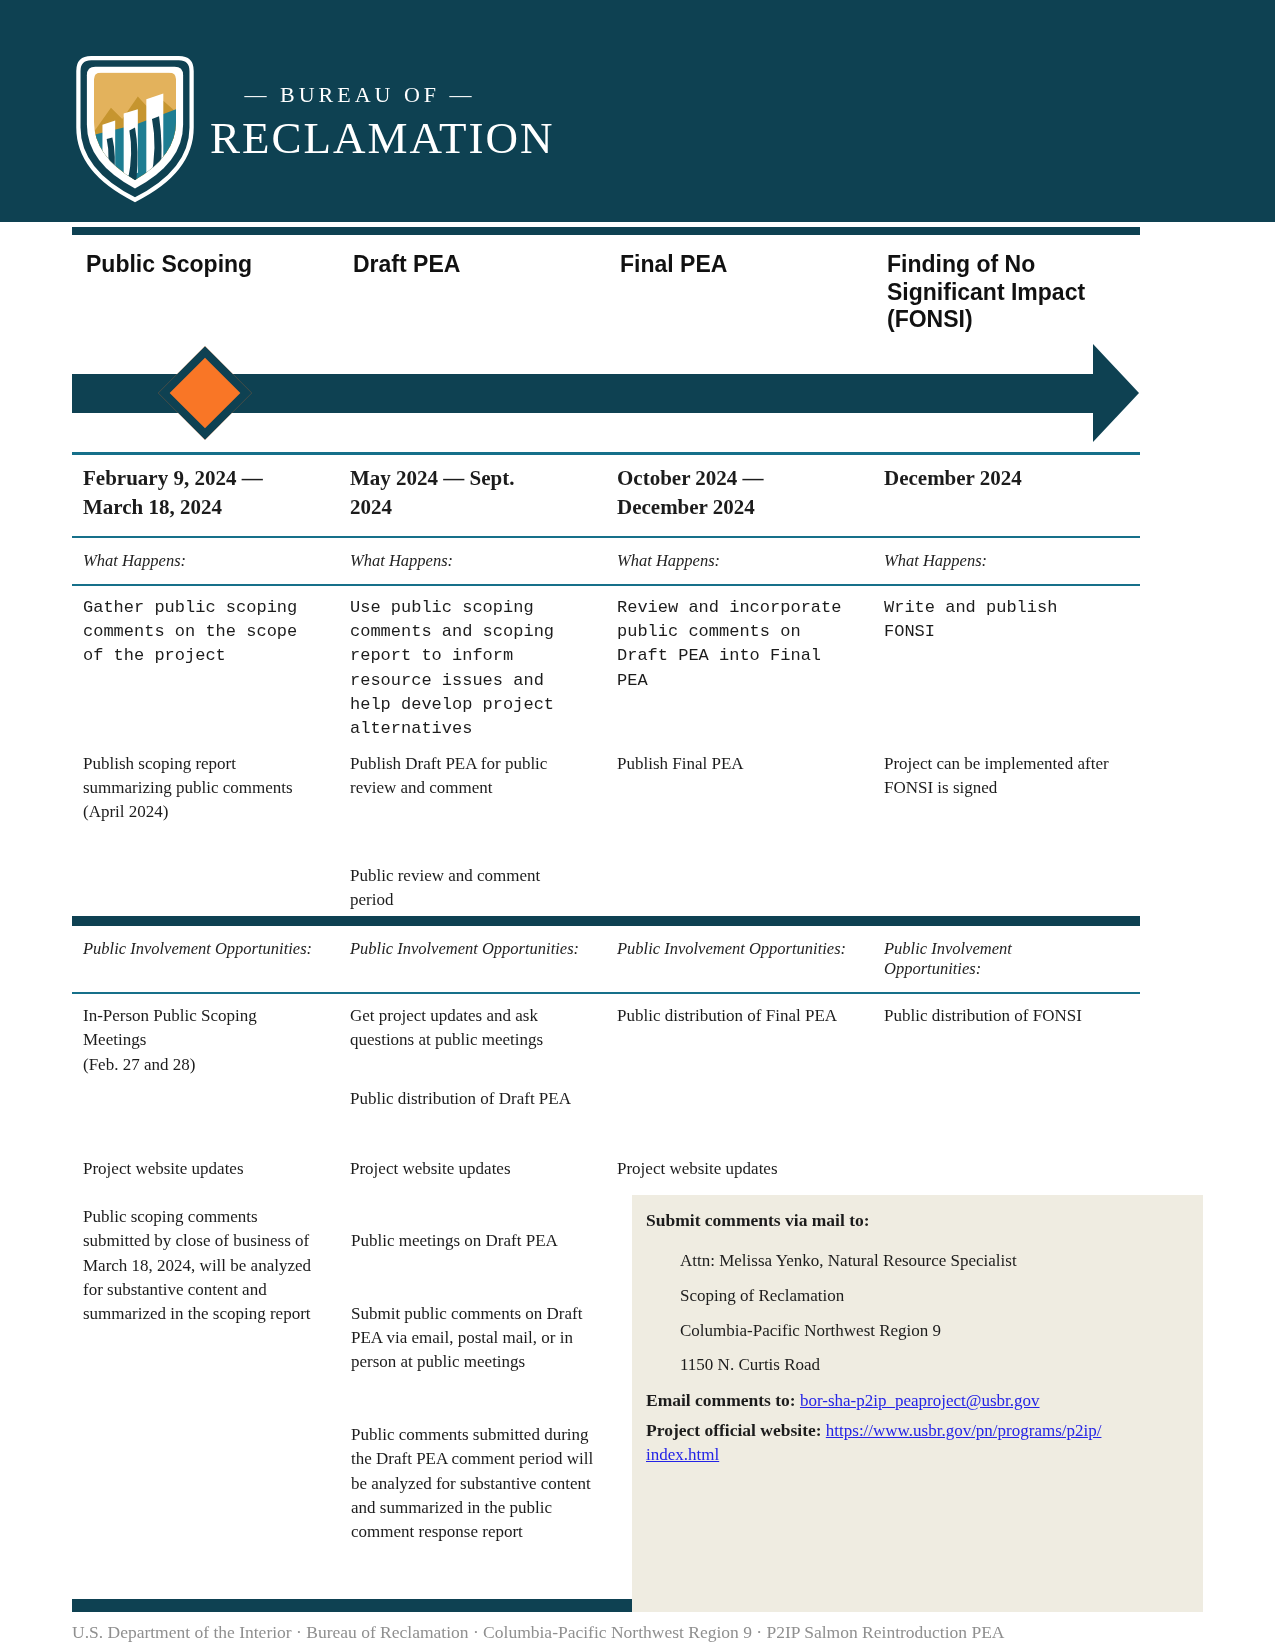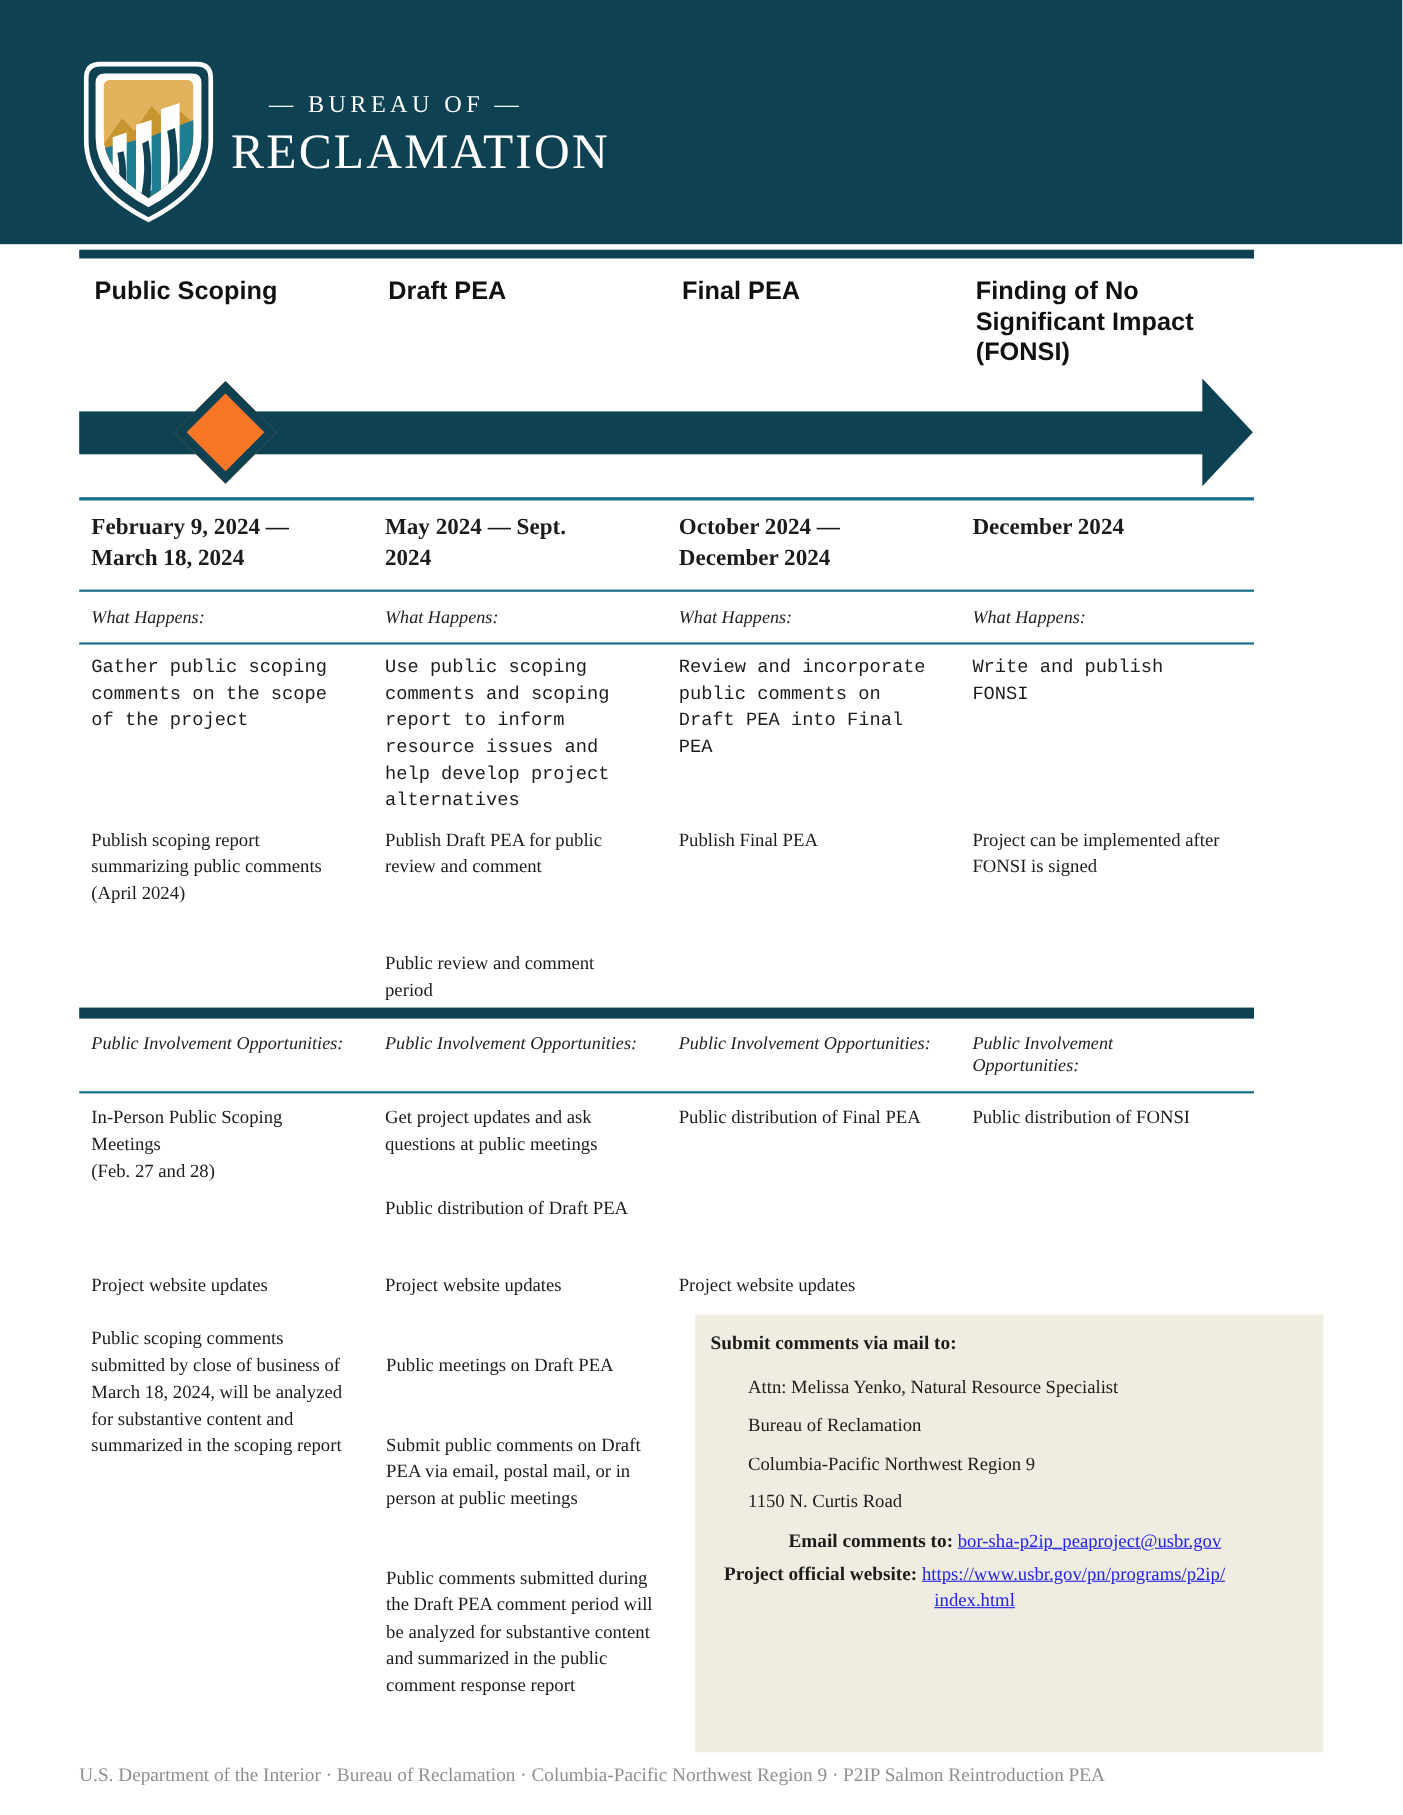--- a/index.html
+++ b/index.html
@@ -47,30 +47,30 @@
   .wh-row1 > .cell { min-height:132px;font-family:Liberation Mono, monospace; }
   .wh-row2 > .cell { min-height:112px; }
   .wh-row3 > .cell { min-height:52px; }
   .pio-row1 > .cell { min-height:80px; }
   .pio-row2 > .cell { min-height:70px; }
   .pio-row3 > .cell { min-height:48px; }
   .bar-thick { margin-top:4px; }
 
   
   .bottom-section { display:flex; width:1131px; align-items:stretch; }
-  .bottom-left { width:560px; display:flex; flex-direction:row;justify-content:flex-end; }
+  .bottom-left { width:560px; display:flex; flex-direction:column;justify-content:flex-end; }
   .bl-grid { display:grid; grid-template-columns:268px 292px; flex:1; }
   .stack > div { margin-bottom:24px; }
   .bottom-bar { height:13px; background:#0e4152; margin-top:6px; }
 
   .comment-box { flex:1; background:#efece1; padding:13px 22px 16px 14px; font-size:17px; line-height:1.45; }
   .cb-heading { font-weight:bold; font-size:17.5px; }
   .cb-address { margin:16px 0 0 34px; }
   .cb-address div { margin-bottom:10px; }
-  .cb-line { margin-top:4px;text-align:center; }
+  .cb-line { margin-top:4px; }
   .cb-label { font-weight:bold; font-size:17.5px; }
   .cb-link { color:#2323e6; text-decoration:underline; overflow-wrap:break-word; }
   .cb-website { max-width:480px; }
 
   .footer { margin-top:10px; font-size:17.5px; color:#8f8f8f; }
 </style>
 </head>
 <body>
 
 <div class="header-band">
@@ -204,21 +204,21 @@
           <div>Public comments submitted during the Draft PEA comment period will be analyzed for substantive content and summarized in the public comment response report</div>
         </div>
       </div>
       <div class="bottom-bar"></div>
     </div>
 
     <div class="comment-box">
       <div class="cb-heading">Submit comments via mail to:</div>
       <div class="cb-address">
         <div>Attn: Melissa Yenko, Natural Resource Specialist</div>
-        <div>Bureau of Reclamation</div>
+        <div>Scoping of Reclamation</div>
         <div>Columbia-Pacific Northwest Region 9</div>
         <div>1150 N. Curtis Road</div>
       </div>
       <div class="cb-line">
         <span class="cb-label">Email comments to:</span>
         <a class="cb-link" href="#">bor-sha-p2ip_peaproject@usbr.gov</a>
       </div>
       <div class="cb-line cb-website">
         <span class="cb-label">Project official website:</span>
         <a class="cb-link" href="#">https:/​/​www.usbr.gov/​pn/​programs/​p2ip/​index.html</a>

